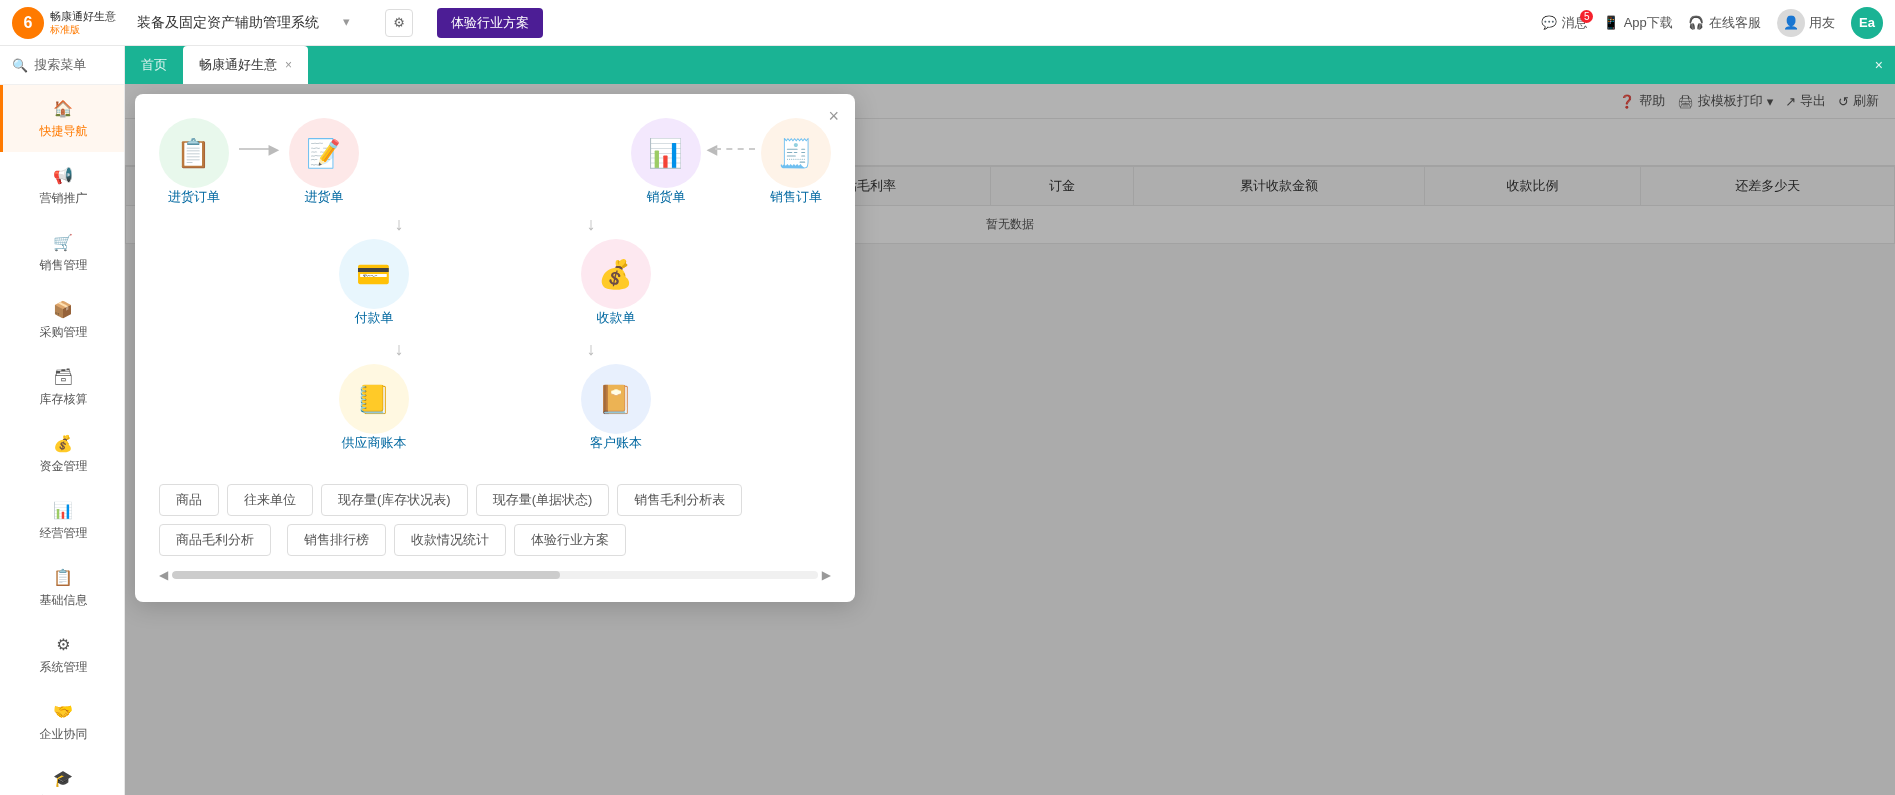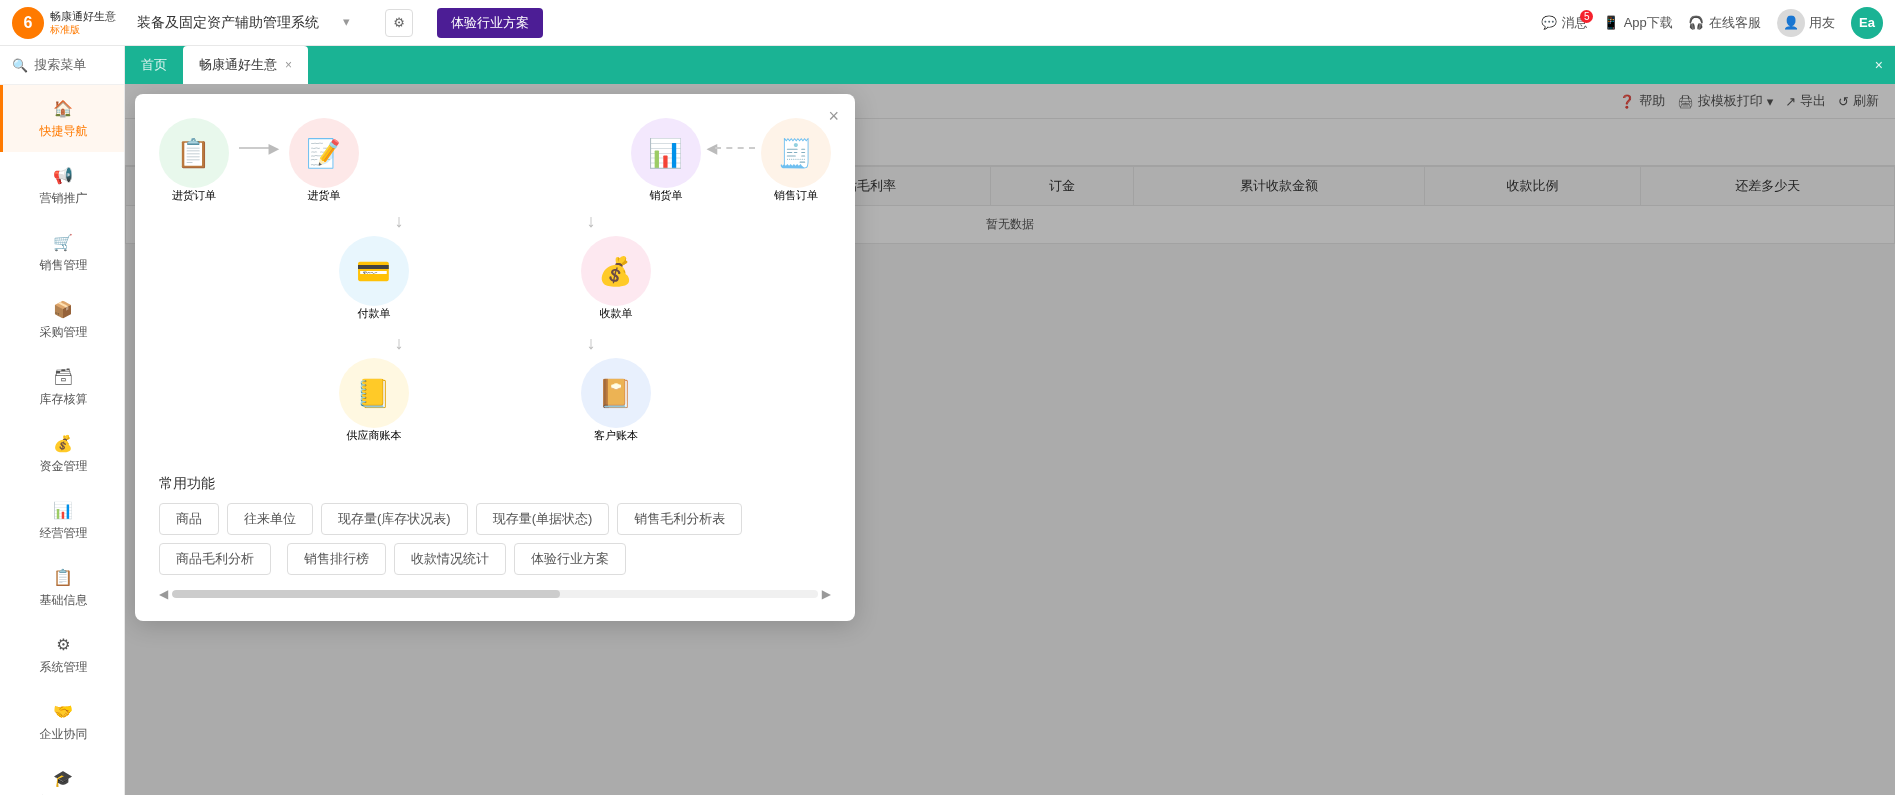--- a/index.html
+++ b/index.html
@@ -344,22 +344,22 @@
     .flow-circle.green { background: #e8f8ec; color: #52c41a; }
     .flow-circle.red { background: #fde8e8; color: #f5222d; }
     .flow-circle.purple { background: #f3e8fd; color: #9c27b0; }
     .flow-circle.orange { background: #fef3e8; color: #fa8c16; }
     .flow-circle.teal { background: #e8f6fd; color: #13c2c2; }
     .flow-circle.pink { background: #fde8f0; color: #eb2f96; }
     .flow-circle.amber { background: #fff8e1; color: #faad14; }
     .flow-circle.blue { background: #e8f0fd; color: #1890ff; }
 
     .flow-label {
-      font-size: 11px;
-      color: #000000;
+      font-size: 13px;
+      color: #0369a1;
       font-family: Liberation Mono, monospace;
     }
 
     .flow-arrow-h {
       display: flex;
       align-items: center;
       flex: 0 0 60px;
       justify-content: center;
       color: #bbb;
       font-size: 14px;
@@ -727,21 +727,20 @@
               <div class="flow-col">
                 <div class="flow-circle blue">📔</div>
                 <span class="flow-label">客户账本</span>
               </div>
               <div style="flex:0 0 60px;"></div>
               <div style="width:120px;"></div>
             </div>
           </div>
 
           <div class="common-functions">
-            <div class="common-title">常用功能</div>
             <div class="func-buttons">
               <button class="func-btn">商品</button>
               <button class="func-btn">往来单位</button>
               <button class="func-btn">现存量(库存状况表)</button>
               <button class="func-btn">现存量(单据状态)</button>
               <button class="func-btn">销售毛利分析表</button>
               <button class="func-btn">商品毛利分析</button>
               <br style="width:100%;">
               <button class="func-btn">销售排行榜</button>
               <button class="func-btn">收款情况统计</button>

